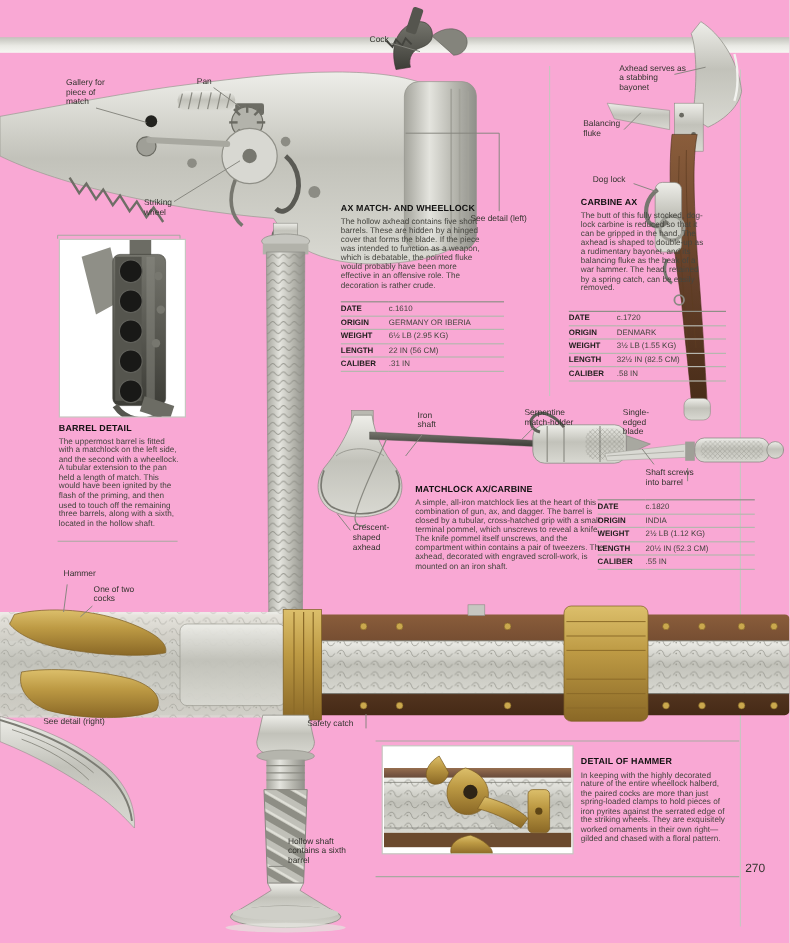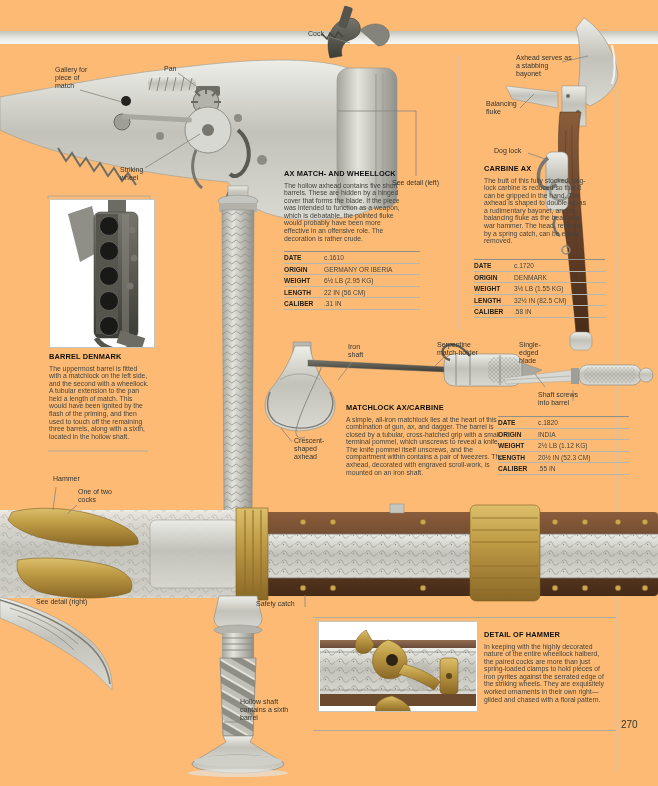--- a/index.html
+++ b/index.html
@@ -1,16 +1,16 @@
 <!DOCTYPE html>
 <html><head>
 <meta charset="utf-8">
 <style>
   html,body{margin:0;padding:0;background:#e9e9e5;}
-  .page{position:relative;width:658px;height:786px;background:#fdba74;overflow:hidden;
+  .page{position:relative;width:658px;height:786px;background:#f9a8d4;overflow:hidden;
         font-family:"Liberation Sans",sans-serif;}
   svg.art{position:absolute;left:0;top:0;z-index:1;}
   .callout{position:absolute;font-size:7px;line-height:8px;color:#34342f;z-index:3;}
   .nowrap{white-space:nowrap;}
   .sec{position:absolute;z-index:3;}
   .sec h3{margin:0 0 3.5px;font-size:7.4px;font-weight:bold;color:#101010;letter-spacing:.15px;}
   .sec p{margin:0;font-size:6.8px;line-height:7.6px;color:#45453f;}
   table.specs{position:absolute;z-index:3;border-collapse:collapse;font-size:6.6px;color:#45453f;
         border-top:1px solid #8f8f87;table-layout:fixed;}
   .specs th,.specs td{border-bottom:1px solid #b6b6ae;padding:2px 0 1.5px;text-align:left;
@@ -422,21 +422,21 @@
           <td>20½ IN (52.3 CM)</td>
         </tr>
   <tr>
           <th>CALIBER</th>
           <td>.55 IN</td>
         </tr>
 </tbody>
     </table>
 
 <section class="sec" style="left:49px;top:352px;width:102px">
-  <h3>BARREL DENMARK</h3>
+  <h3>BARREL DETAIL</h3>
   <p>The uppermost barrel is fitted with a matchlock on the left side, and the second with a wheellock. A tubular extension to the pan held a length of match. This would have been ignited by the flash of the priming, and then used to touch off the remaining three barrels, along with a sixth, located in the hollow shaft.</p>
 </section>
 
 <section class="sec" style="left:484px;top:630px;width:124px">
   <h3>DETAIL OF HAMMER</h3>
   <p>In keeping with the highly decorated nature of the entire wheellock halberd, the paired cocks are more than just spring-loaded clamps to hold pieces of iron pyrites against the serrated edge of the striking wheels. They are exquisitely worked ornaments in their own right—gilded and chased with a floral pattern.</p>
 </section>
 
 <div class="pagenum">270</div>
 

